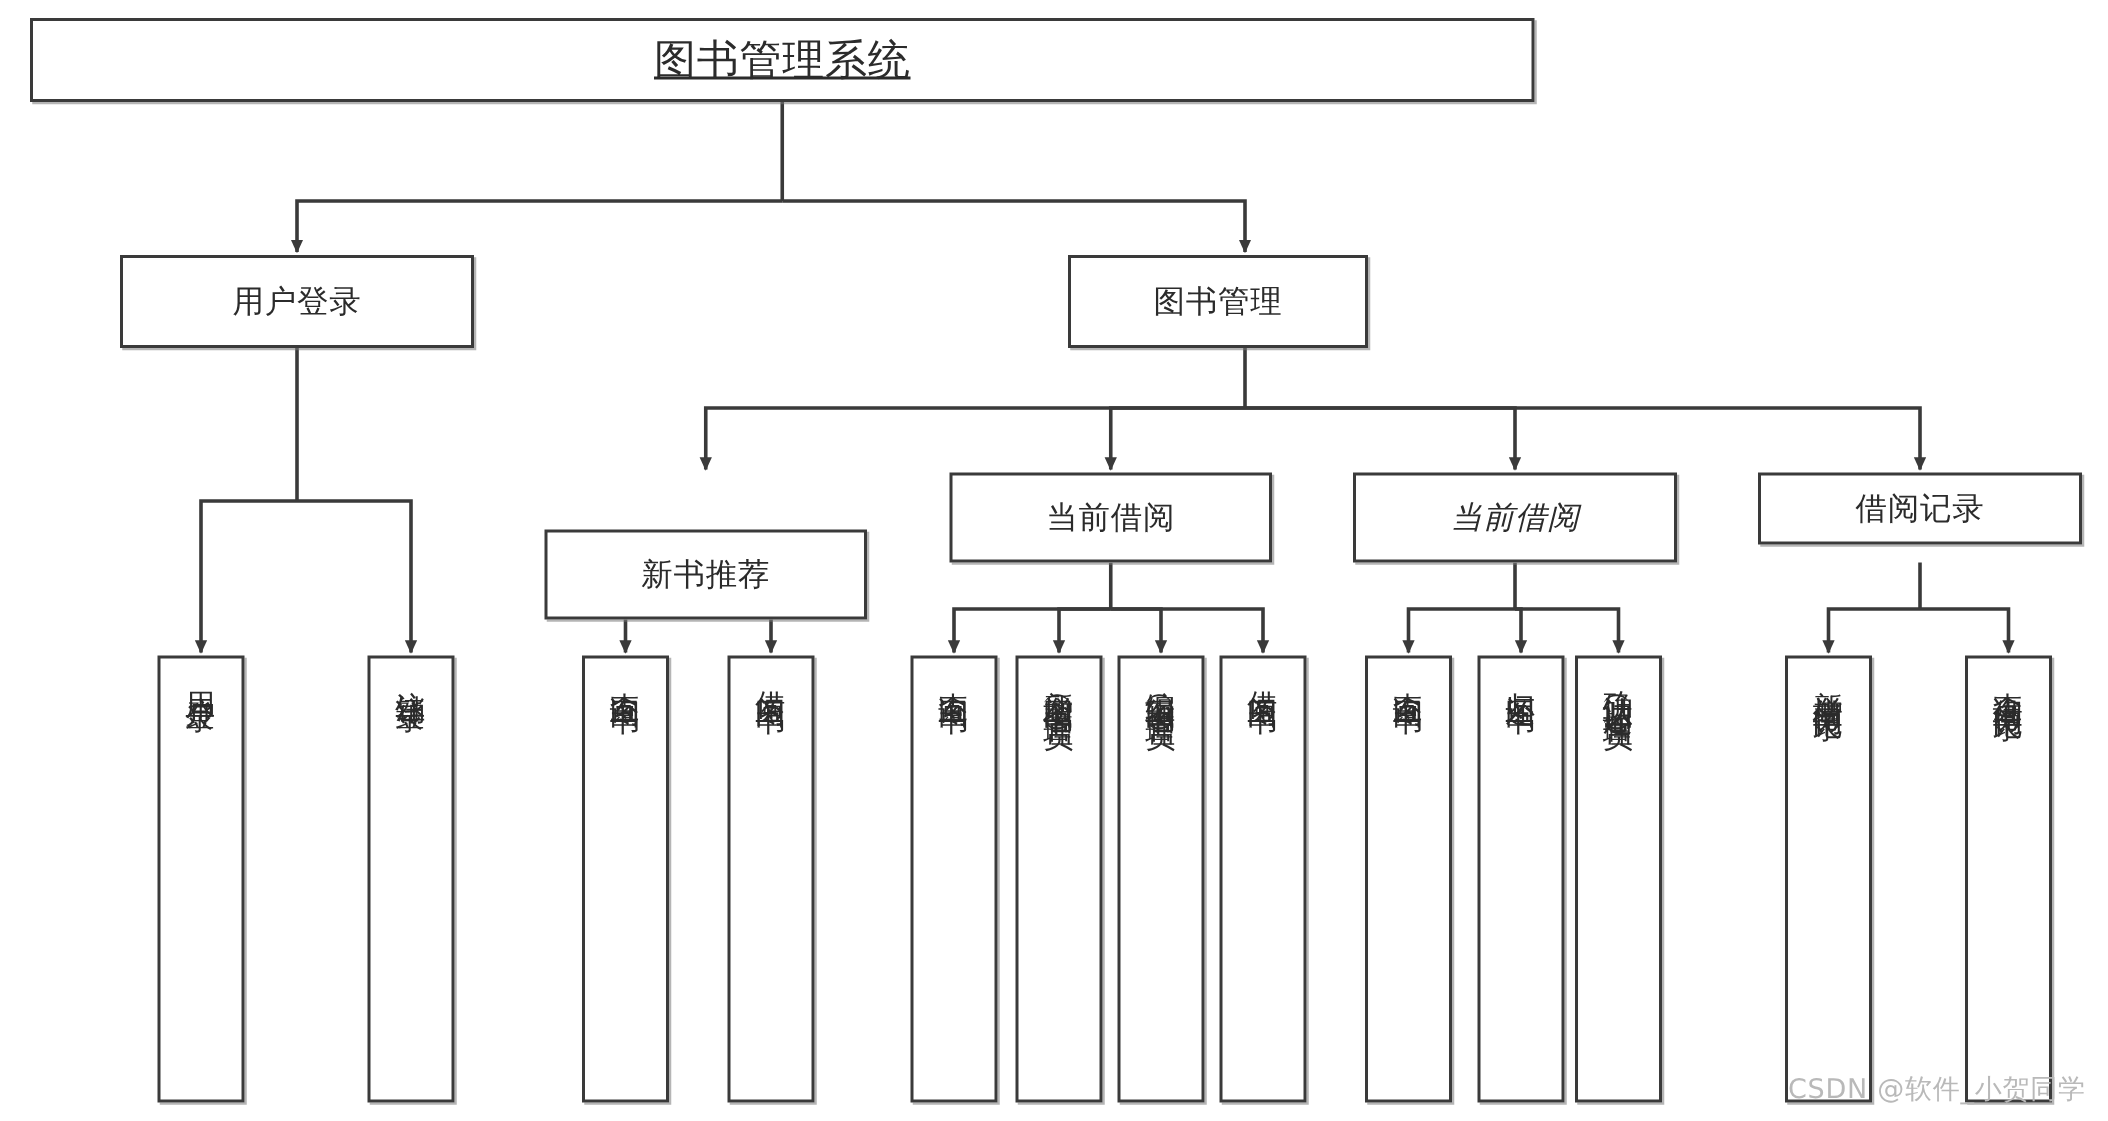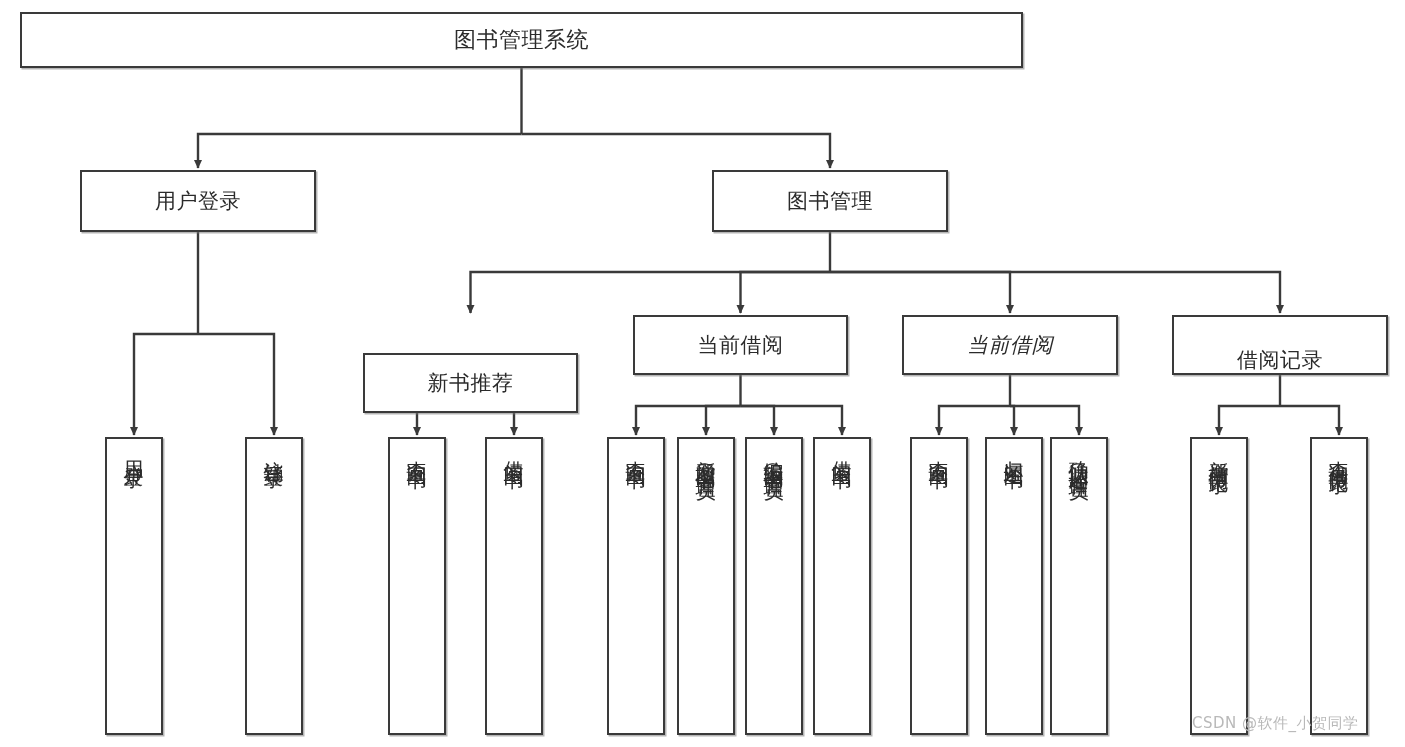--- a/index.html
+++ b/index.html
@@ -41,38 +41,39 @@
     color: #2b2b2b;
     line-height: 1.18;
     letter-spacing: 0.5px;
     text-align: center;
     white-space: nowrap;
   }
   .node.horizontal .node-label {
     font-size: 21px;
   }
   .node.root .node-label {
-    font-size: 22px;
+    font-size: 28px;
+    text-decoration: underline;
   }
   .node.vertical {
     align-items: flex-start;
     justify-content: center;
     padding-top: 6px;
   }
   .node.vertical .node-label {
     writing-mode: vertical-rl;
     text-orientation: upright;
     font-size: 20px;
     letter-spacing: 3px;
     line-height: 1;
   }
   .watermark {
     position: absolute;
     color: #b9b9b9;
-    font-size: 15px;
+    font-size: 18px;
     letter-spacing: 0.5px;
     white-space: nowrap;
     user-select: none;
   }
 </style>
 </head>
 <body>
 
 <div id="diagram-root">
 
@@ -112,33 +113,33 @@
       </g>
   </svg>
 
   <div id="node-layer">
       <div class="node horizontal root" style="left: 20px; top: 12px; width: 1003px; height: 56px;">
         <span class="node-label">图书管理系统</span>
       </div>
       <div class="node horizontal" style="left: 80px; top: 170px; width: 236px; height: 62px;">
         <span class="node-label">用户登录</span>
       </div>
-      <div class="node horizontal" style="left: 712px; top: 170px; width: 236px; height: 62px;">
+      <div class="node horizontal" style="left: 712px; top: 170px; width: 200px; height: 62px;">
         <span class="node-label">图书管理</span>
       </div>
       <div class="node horizontal" style="left: 363px; top: 315px; width: 215px; height: 60px; margin-top: 38px;">
         <span class="node-label">新书推荐</span>
       </div>
       <div class="node horizontal" style="left: 633px; top: 315px; width: 215px; height: 60px;">
         <span class="node-label">当前借阅</span>
       </div>
       <div class="node horizontal" style="left: 902px; top: 315px; width: 216px; height: 60px; font-style: italic;">
         <span class="node-label">当前借阅</span>
       </div>
-      <div class="node horizontal" style="left: 1172px; top: 315px; width: 216px; height: 60px; align-items: flex-end;">
+      <div class="node horizontal" style="left: 1172px; top: 315px; width: 216px; height: 48px;">
         <span class="node-label">借阅记录</span>
       </div>
       <div class="node vertical" style="left: 105px; top: 437px; width: 58px; height: 298px;">
         <span class="node-label">用户登录</span>
       </div>
       <div class="node vertical" style="left: 245px; top: 437px; width: 58px; height: 298px;">
         <span class="node-label">注销登录</span>
       </div>
       <div class="node vertical" style="left: 388px; top: 437px; width: 58px; height: 298px;">
         <span class="node-label">查询图书</span>

